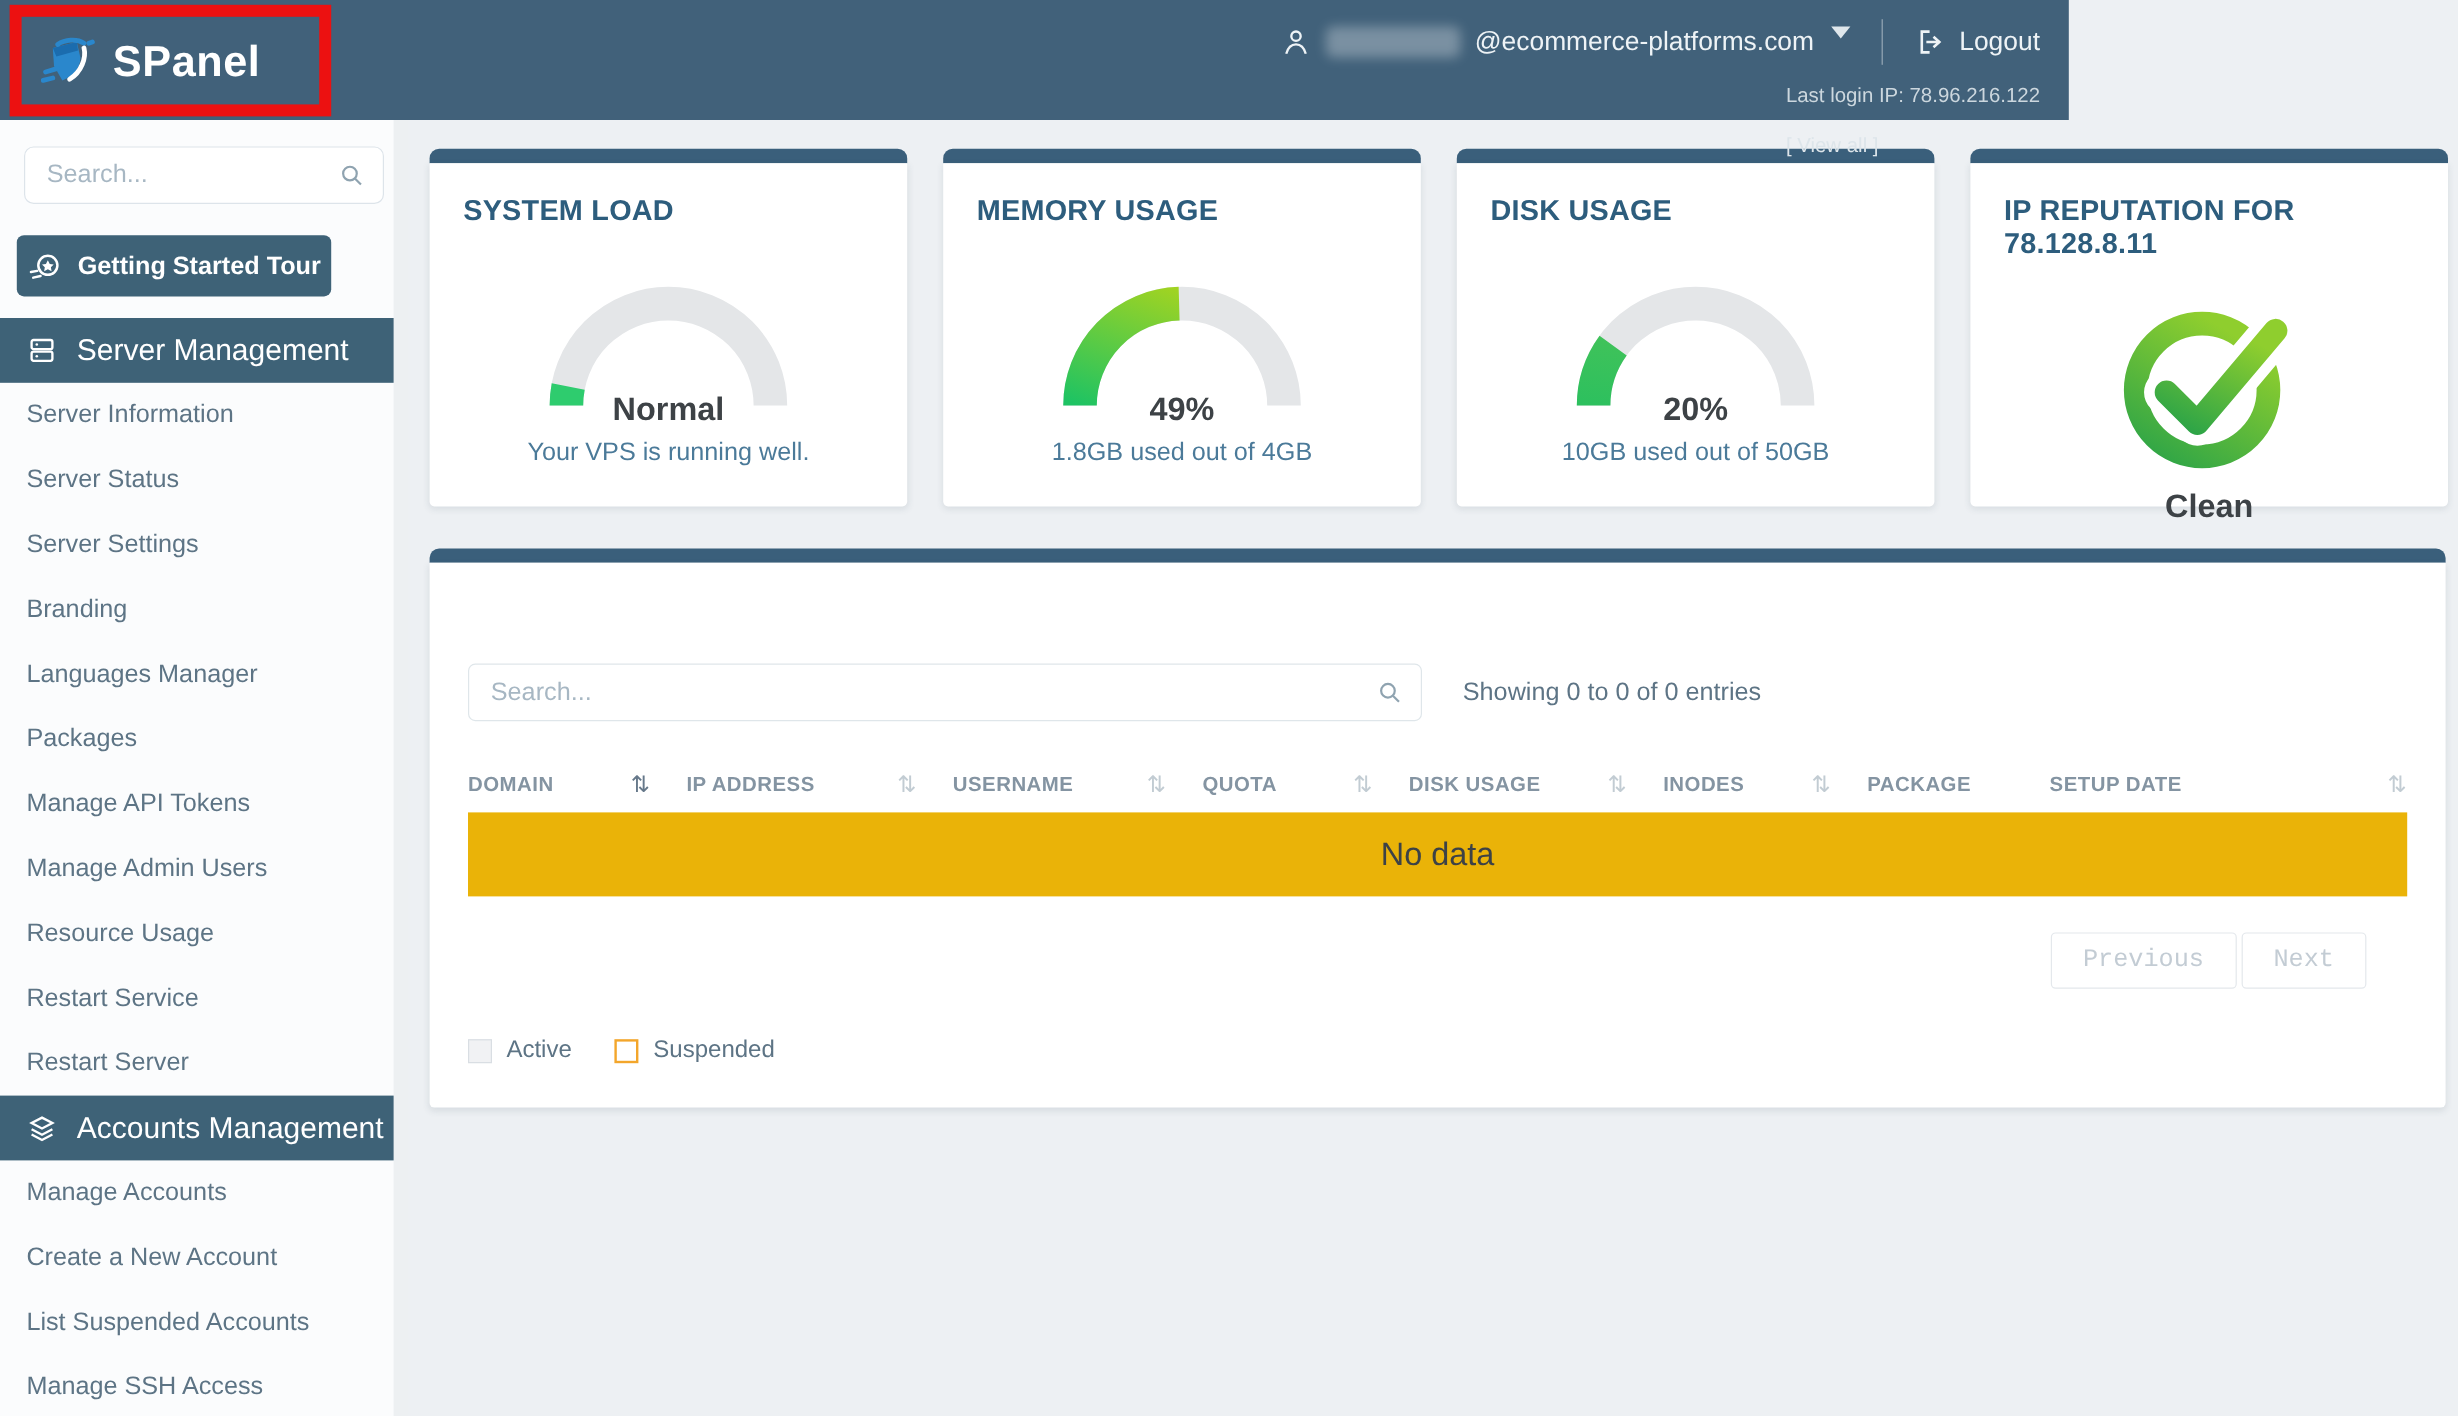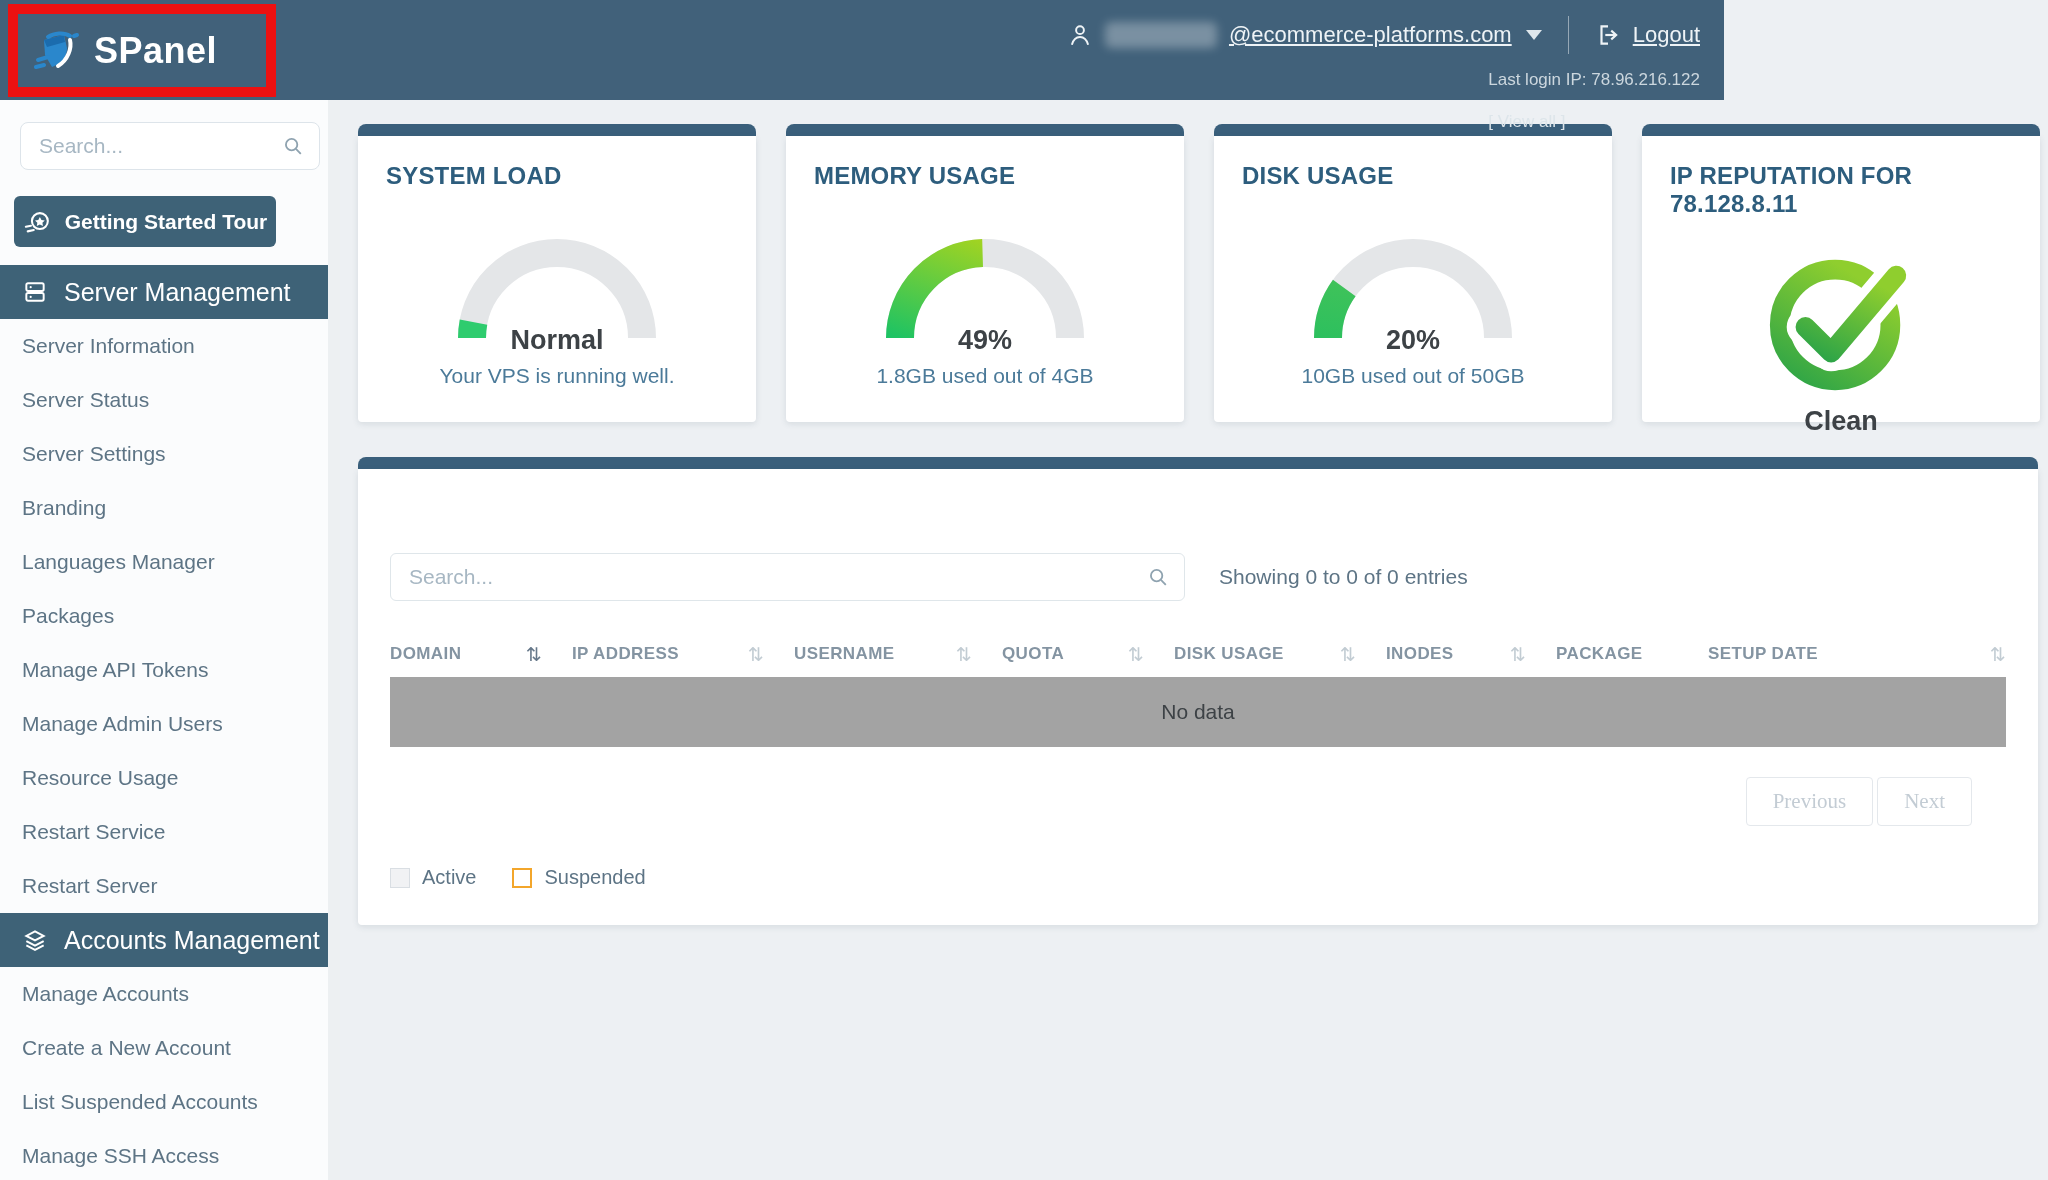--- a/index.html
+++ b/index.html
@@ -16,21 +16,21 @@
     position:absolute; left:8px; top:4px; width:268px; height:93px;
     border:10px solid #ec1111; display:flex; align-items:center; padding-left:16px; gap:14px;
   }
   .logo-text { color:#ffffff; font-size:36px; font-weight:bold; letter-spacing:0.5px; }
   .header-right { position:absolute; right:24px; top:16px; display:flex; align-items:center; gap:16px; color:#eef3f6; font-size:22px; }
   .user-blur { width:112px; height:26px; border-radius:6px; background:rgba(255,255,255,0.30); filter:blur(5px); }
   .caret { width:0; height:0; border-left:8px solid transparent; border-right:8px solid transparent; border-top:10px solid #dfe7ec; margin-left:2px; }
   .header-divider { width:1px; height:38px; background:rgba(255,255,255,0.45); margin:0 10px; }
   .header-sub { position:absolute; right:24px; top:70px; display:flex; gap:22px; color:#ccd7de; font-size:17px;flex-direction:column; }
   .header-sub .view-all { color:#dde5ea; }
-  .icon-btn { display:flex; align-items:center; gap:12px; cursor:pointer;text-decoration:underline; }
+  .icon-btn { display:flex; align-items:flex-start; gap:12px; cursor:pointer; }
 
   
   .sidebar { position:absolute; top:100px; left:0; width:340px; height:1080px; background:#fbfcfd; z-index:4; }
   .sidebar-track { position:absolute; right:0; top:0; width:12px; height:100%; background:#edf0f2; }
   .side-search { position:relative; margin:22px 20px 0 20px; }
   .side-search input {
     width:300px; height:48px; border:1px solid #dde4ea; border-radius:8px; background:#fff;
     font-family:"Liberation Sans", sans-serif; font-size:21px; color:#5d7485; padding:0 52px 0 18px; outline:none;
   }
   .side-search input::placeholder { color:#a7b7c3; }
@@ -85,25 +85,25 @@
   .table-search .mag { position:absolute; right:16px; top:13px; }
   .entries { margin-left:34px; font-size:21px; color:#5d7485; }
 
   .thead { display:flex; margin-top:30px; height:46px; align-items:center; }
   .th { display:flex; align-items:center; justify-content:space-between; padding-right:30px; font-size:17px; font-weight:bold; color:#8494a2; letter-spacing:0.4px; cursor:pointer; }
   .sort { font-size:19px; color:#c2ccd3; font-family:"DejaVu Sans", sans-serif; font-weight:normal; }
   .sort.active { color:#66788a; }
   .th.c0{width:182px;} .th.c1{width:222px;} .th.c2{width:208px;} .th.c3{width:172px;}
   .th.c4{width:212px;} .th.c5{width:170px;} .th.c6{width:152px;} .th.c7{width:298px; padding-right:0;}
 
-  .nodata { height:70px; background:#a3a3a3; display:flex; align-items:center; justify-content:center; font-size:21px; color:#3d4246; }
+  .nodata { height:70px; background:#eab308; display:flex; align-items:center; justify-content:center; font-size:27px; color:#3d4246; }
   .pager { display:flex; justify-content:flex-end; gap:4px; margin-top:30px; padding-right:34px; }
   .pager button {
     background:#fff; border:1px solid #e4e8ec; border-radius:4px; padding:11px 26px;
-    font-family:Liberation Serif, serif; font-size:21px; color:#c3ccd4; cursor:default;
+    font-family:Liberation Mono, monospace; font-size:21px; color:#c3ccd4; cursor:default;
   }
   .legend { display:flex; align-items:center; gap:36px; margin-top:40px; }
   .legend-item { display:flex; align-items:center; gap:12px; font-size:20px; color:#5d7485; }
   .lg-box { width:20px; height:20px; }
   .lg-active { background:#f1f2f4; border:1px solid #d9dee3; }
   .lg-susp { background:#fff; border:2px solid #f3a62b; }
 </style>
 </head>
 <body>
 

